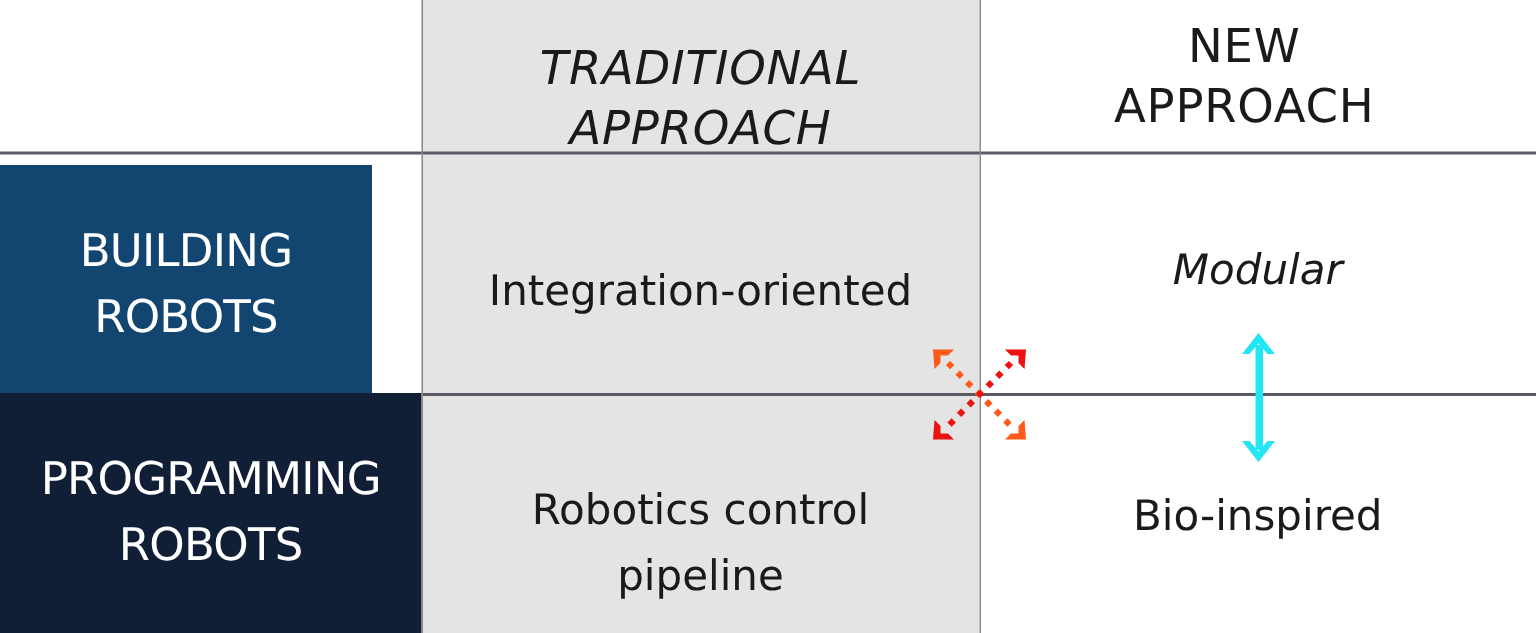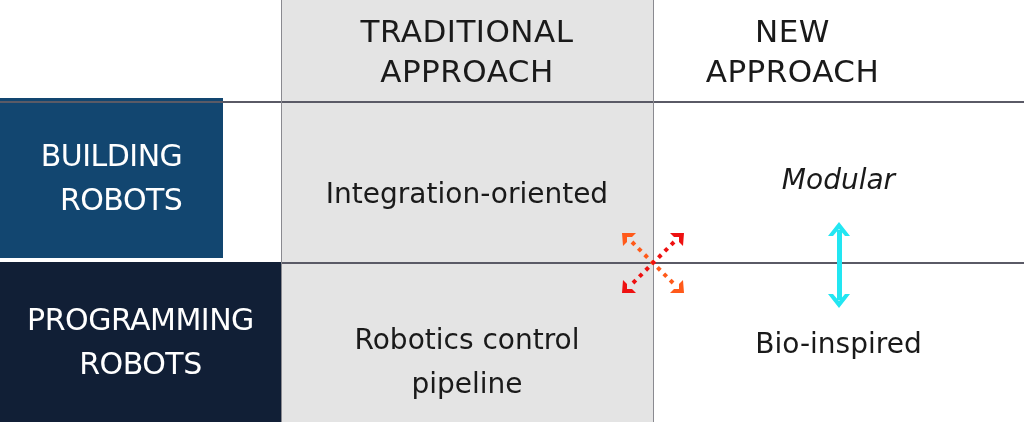--- a/index.html
+++ b/index.html
@@ -9,26 +9,26 @@
   .rowlbl{color:#fff;font-size:30px;line-height:44px;font-weight:normal;letter-spacing:-0.5px;}
   .body{font-size:28px;line-height:44px;color:#1a1a1a;}
   .hline{position:absolute;height:2px;background:#5a5a66;}
   .vline{position:absolute;width:1px;background:#8a8a90;}
 </style>
 </head>
 <body>
 
 <div style="position:absolute;left:281px;top:0;width:372px;height:422px;background:#e4e4e4;"></div>
 
-<div class="cell hdr" style="left:281px;top:0;width:372px;height:102px;white-space:pre-line;">TRADITIONAL
+<div class="cell hdr" style="left:281px;top:15px;width:372px;height:102px;white-space:pre-line;font-style:italic;">TRADITIONAL
 APPROACH</div>
-<div class="cell hdr" style="left:616px;top:0;width:322px;height:102px;white-space:pre-line;padding-left:31px;">NEW
+<div class="cell hdr" style="left:653px;top:0;width:322px;height:102px;white-space:pre-line;padding-left:31px;">NEW
 APPROACH</div>
 
-<div class="cell rowlbl" style="left:0;top:98px;width:223px;height:160px;background:#124670;white-space:pre-line;text-align:right;">BUILDING
+<div class="cell rowlbl" style="left:0;top:110px;width:248px;height:160px;background:#124670;white-space:pre-line;">BUILDING
 ROBOTS</div>
 <div class="cell rowlbl" style="left:0;top:262px;width:281px;height:160px;background:#111f36;white-space:pre-line;">PROGRAMMING
 ROBOTS</div>
 
 <div class="cell body" style="left:281px;top:102px;width:372px;height:184px;white-space:pre-line;">Integration-oriented</div>
 <div class="cell body" style="left:653px;top:102px;width:371px;height:160px;padding-bottom:4px;white-space:pre-line;font-style:italic;">Modular</div>
 <div class="cell body" style="left:281px;top:262px;width:372px;height:199px;white-space:pre-line;">Robotics control
 pipeline</div>
 <div class="cell body" style="left:653px;top:262px;width:371px;height:160px;padding-top:4px;white-space:pre-line;">Bio-inspired</div>
 

